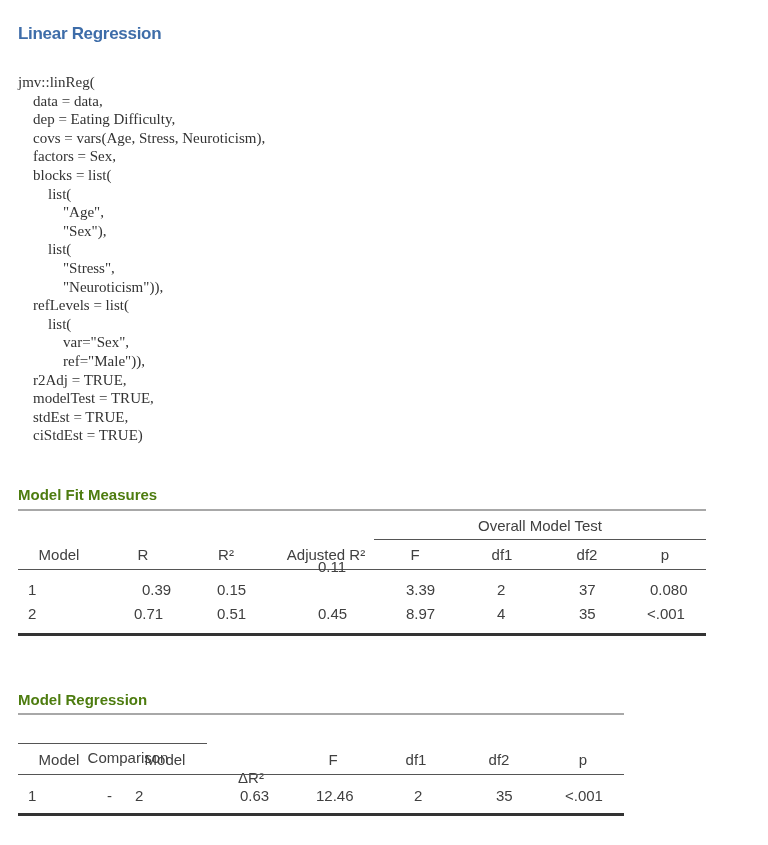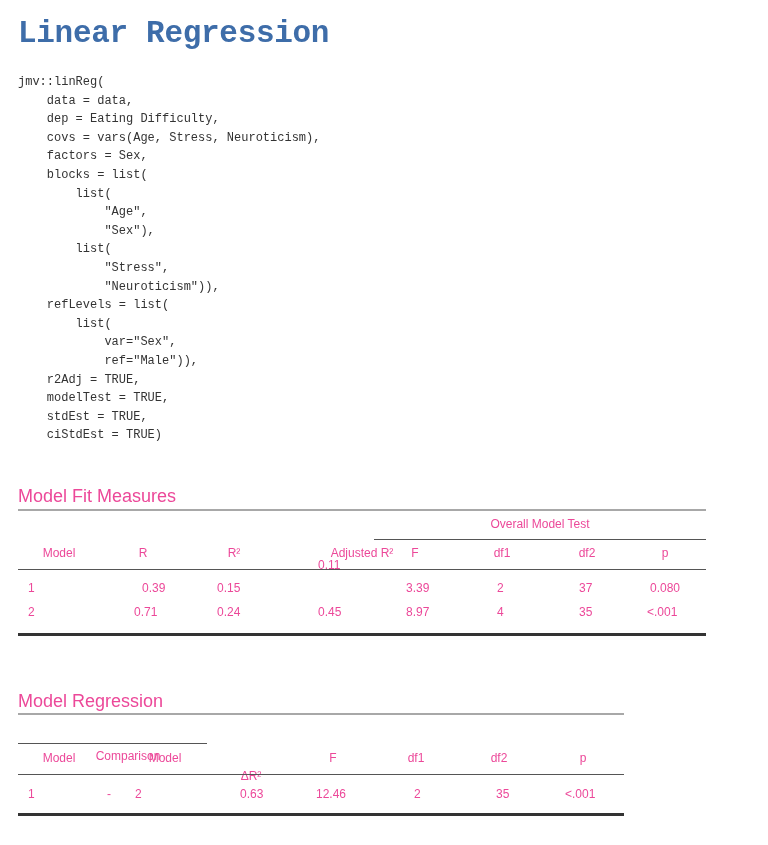--- a/index.html
+++ b/index.html
@@ -11,54 +11,55 @@
       width: 768px;
       height: 845px;
       position: relative;
       overflow: hidden;
       font-family: "Liberation Sans", sans-serif;
       color: #333333;
     }
     .title {
       position: absolute;
       left: 18px;
-      top: 16px;
-      font-family: Liberation Mono, monospace;
+      top: 24px;
+      font-family: Liberation Sans, sans-serif;
       font-weight: bold;
-      font-size: 31px;
+      font-size: 17px;
       color: #3e6da9;
       letter-spacing: -0.3px;
     }
     .syntax {
       position: absolute;
       left: 18px;
       top: 73px;
       margin: 0;
-      font-family: Liberation Mono, monospace;
-      font-size: 12px;
+      font-family: Liberation Serif, serif;
+      font-size: 15px;
       line-height: 18.6px;
       color: #333333;
       white-space: pre;
     }
     .table-title {
       position: absolute;
-      font-size: 18px;
-      color: #ec4899;
+      font-size: 15px;
+      color: #4d7c0f;
+      font-weight: bold;
     }
     .line {
       position: absolute;
       height: 0;
     }
     .l-grey { border-top: 2px solid #a8a8a8; }
     .l-thin { border-top: 1px solid #555555; }
     .l-thick { border-top: 3px solid #333333; }
     .cell {
       position: absolute;
-      font-size: 12px;
-      color: #ec4899;
+      font-size: 15px;
+      color: #404040;
       white-space: nowrap;
       text-align: right;
     }
     .c { transform: translateX(-50%); }
   </style>
 </head>
 <body>
 
 <div class="title">Linear Regression</div>
 
@@ -85,42 +86,42 @@
 
 <div>
   <div class="table-title" style="left:18px; top:486px;">Model Fit Measures</div>
   <div class="line l-grey" style="left:18px; top:509px; width:688px;"></div>
 
   <div class="cell c" style="left:540px; top:517px;">Overall Model Test</div>
   <div class="line l-thin" style="left:374px; top:539px; width:332px;"></div>
 
   <div class="cell c" style="left:59px; top:546px;">Model</div>
   <div class="cell c" style="left:143px; top:546px;">R</div>
-  <div class="cell c" style="left:226px; top:546px;margin-left:8px;">R²</div>
-  <div class="cell c" style="left:326px; top:546px;margin-left:36px;">Adjusted R²</div>
+  <div class="cell c" style="left:226px; top:546px;">R²</div>
+  <div class="cell c" style="left:326px; top:546px;">Adjusted R²</div>
   <div class="cell c" style="left:415px; top:546px;">F</div>
   <div class="cell c" style="left:502px; top:546px;">df1</div>
   <div class="cell c" style="left:587px; top:546px;">df2</div>
   <div class="cell c" style="left:665px; top:546px;">p</div>
   <div class="line l-thin" style="left:18px; top:569px; width:688px;"></div>
 
   <div>
     <div class="cell" style="left:28px; top:581px;">1</div>
     <div class="cell" style="left:142px; top:581px;">0.39</div>
     <div class="cell" style="left:217px; top:581px;">0.15</div>
     <div class="cell" style="left:318px; top:558px;">0.11</div>
     <div class="cell" style="left:406px; top:581px;">3.39</div>
     <div class="cell" style="left:497px; top:581px;">2</div>
     <div class="cell" style="left:579px; top:581px;">37</div>
     <div class="cell" style="left:650px; top:581px;">0.080</div>
   </div>
   <div>
     <div class="cell" style="left:28px; top:605px;">2</div>
     <div class="cell" style="left:134px; top:605px;">0.71</div>
-    <div class="cell" style="left:217px; top:605px;">0.24</div>
+    <div class="cell" style="left:217px; top:605px;">0.51</div>
     <div class="cell" style="left:318px; top:605px;">0.45</div>
     <div class="cell" style="left:406px; top:605px;">8.97</div>
     <div class="cell" style="left:497px; top:605px;">4</div>
     <div class="cell" style="left:579px; top:605px;">35</div>
     <div class="cell" style="left:647px; top:605px;">&lt;.001</div>
   </div>
   <div class="line l-thick" style="left:18px; top:633px; width:688px;"></div>
 </div>
 
 <div>

